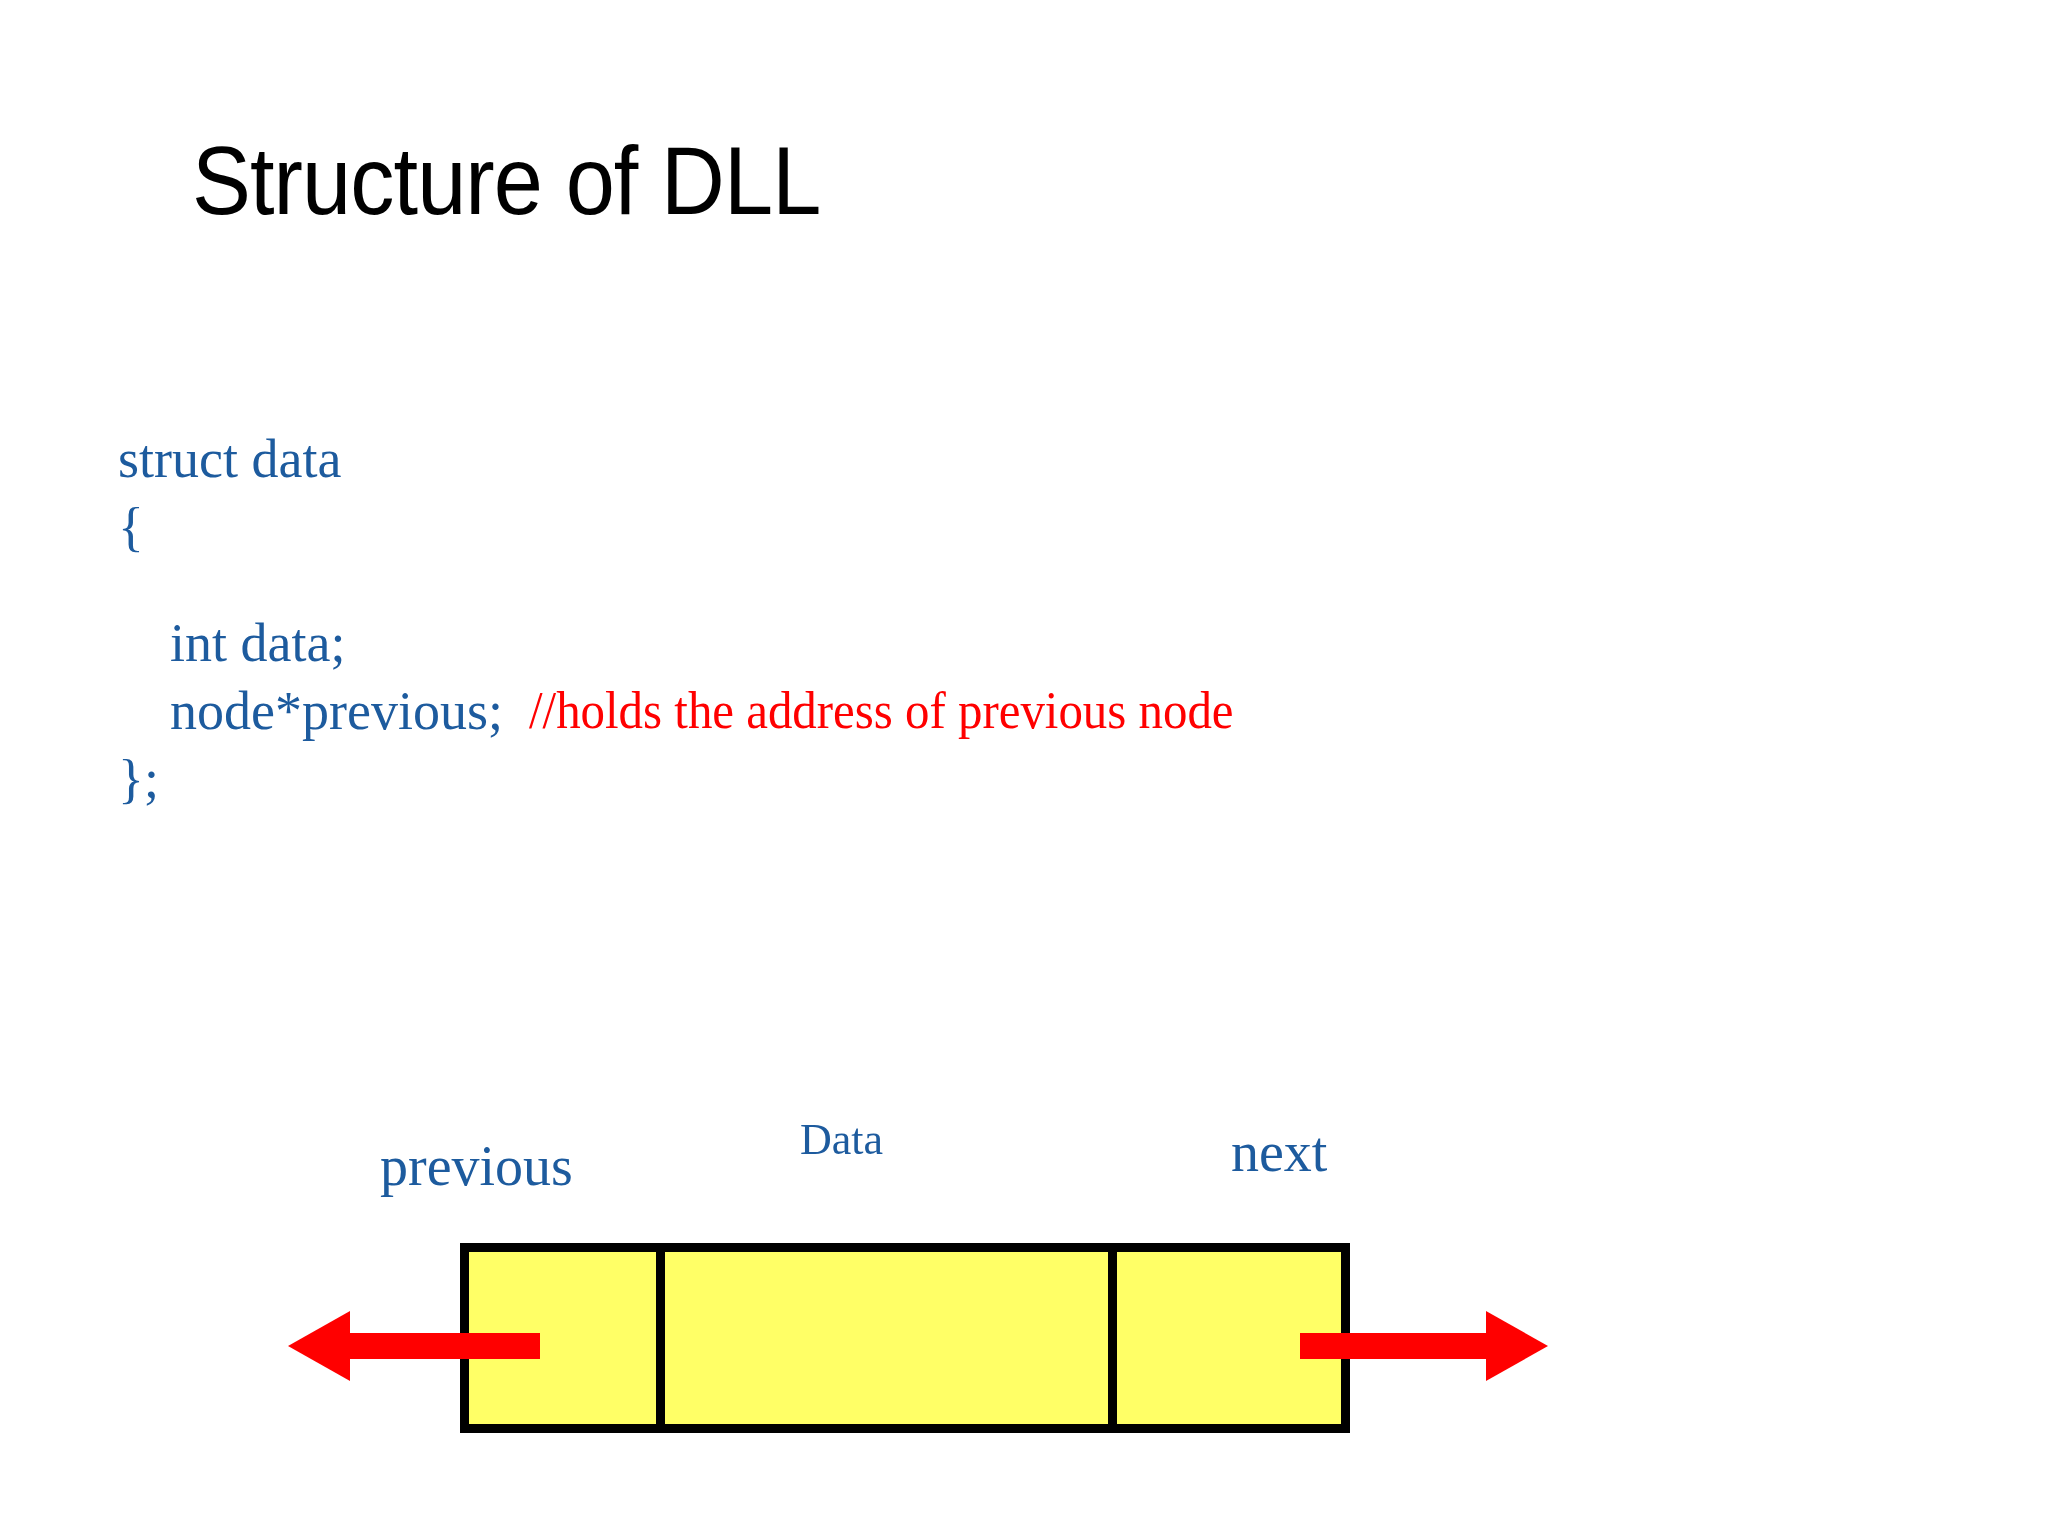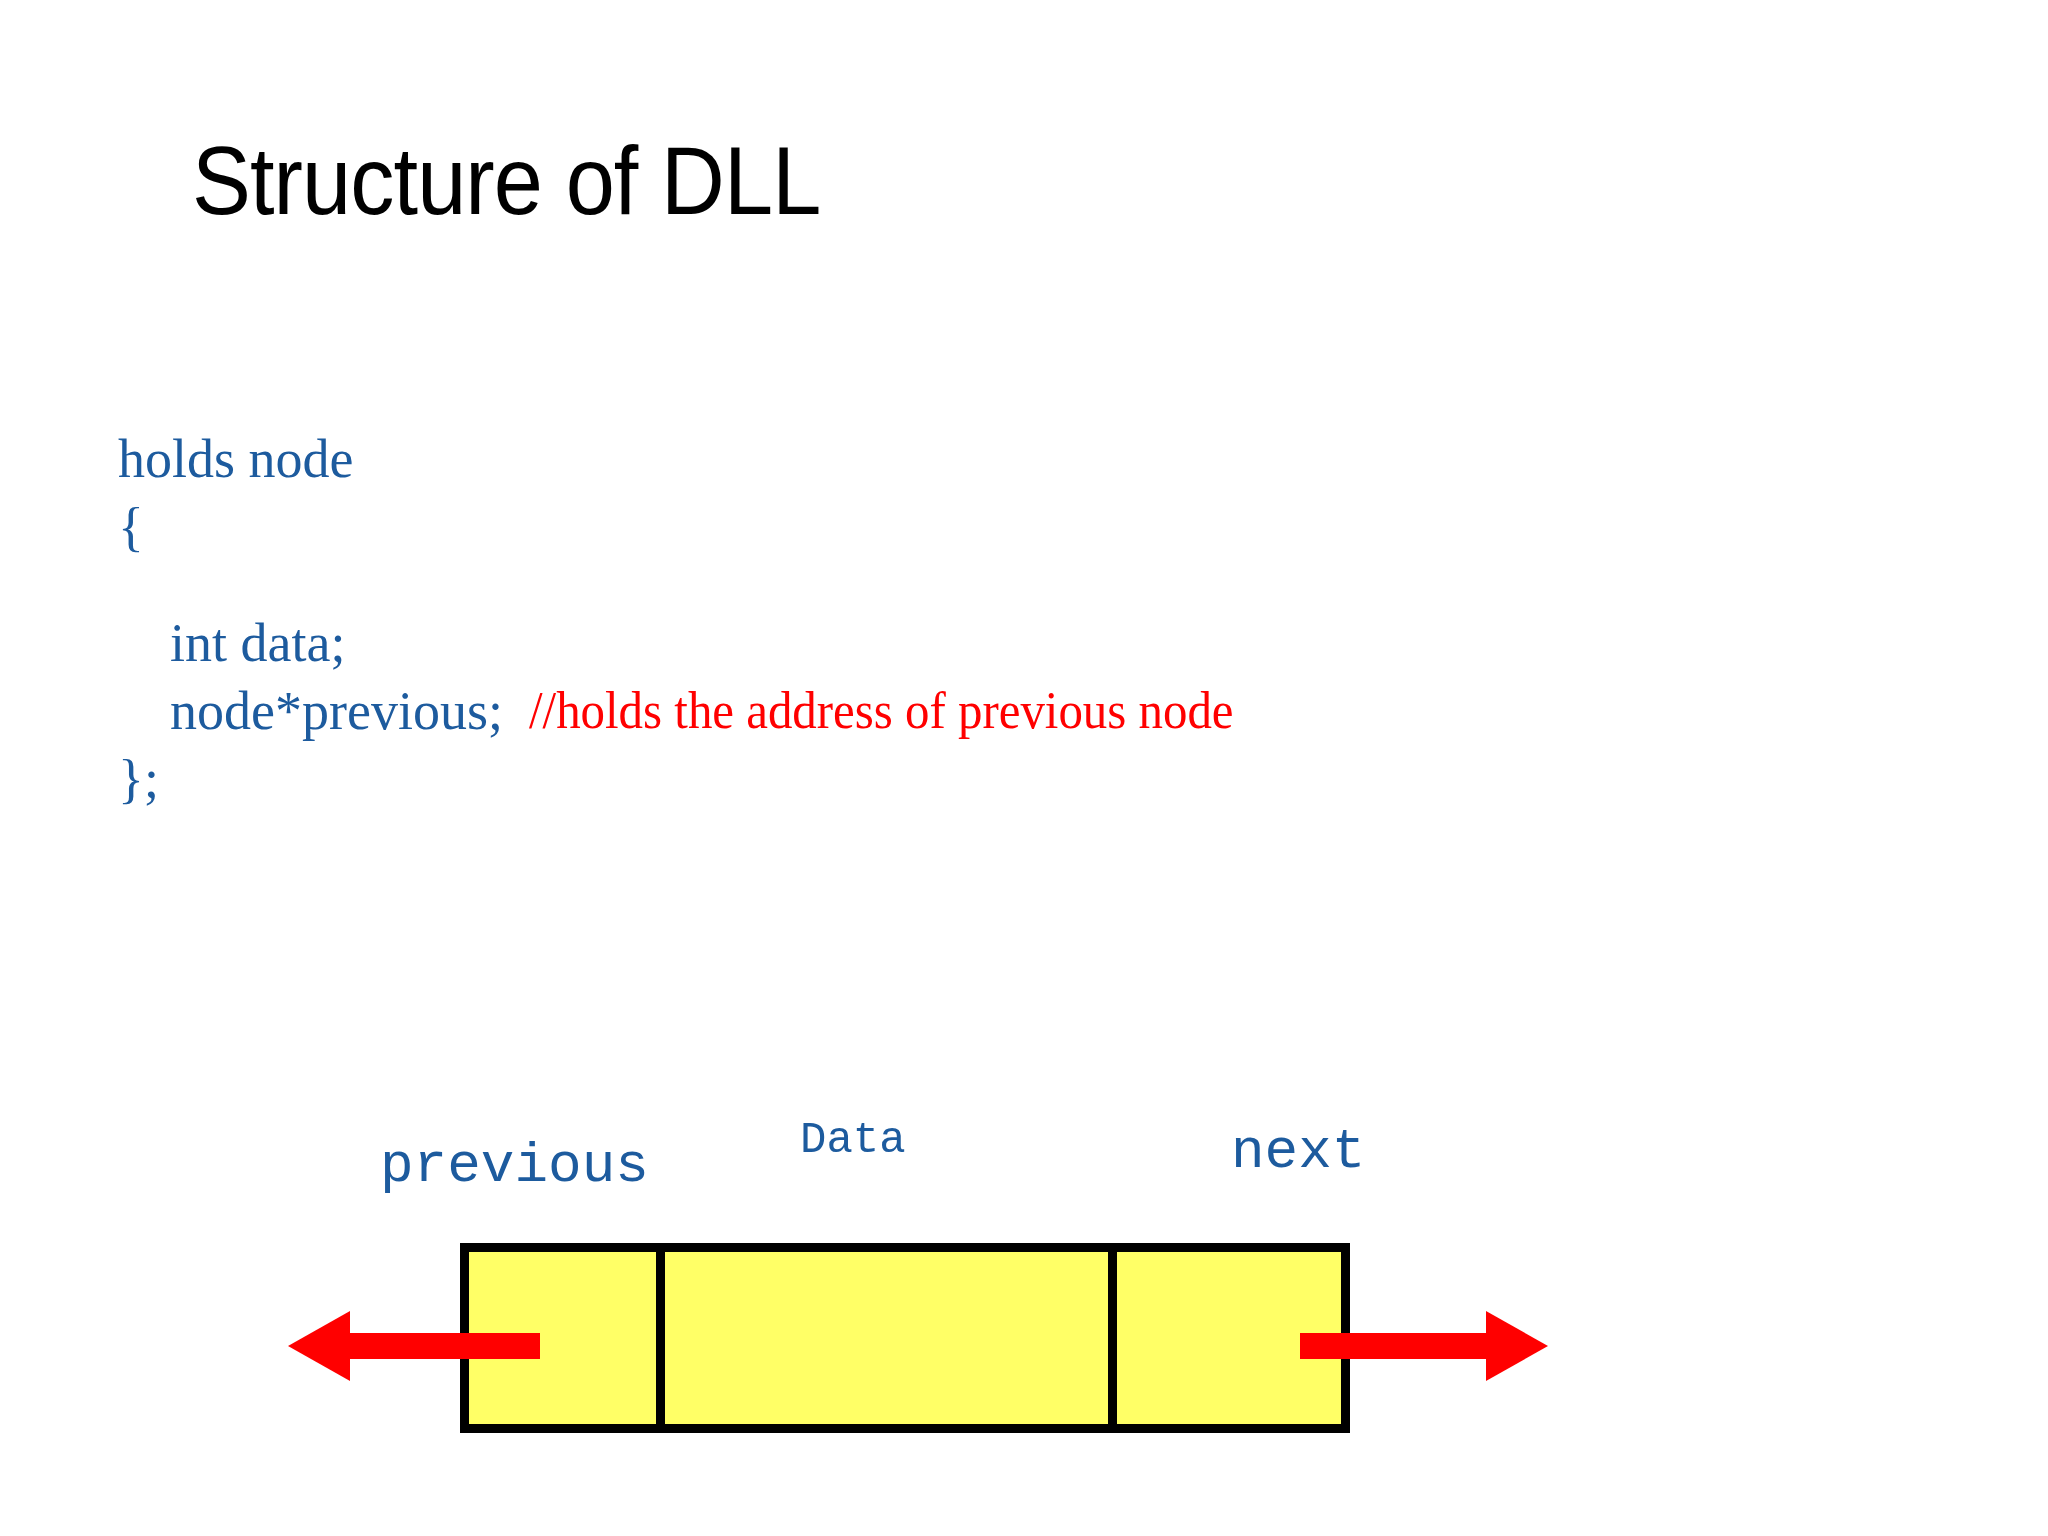--- a/index.html
+++ b/index.html
@@ -76,21 +76,21 @@
     position: absolute;
     left: 0;
     top: 0;
     width: 2048px;
     height: 1536px;
     pointer-events: none;
   }
 
   .field-label {
     position: absolute;
-    font-family: Liberation Mono, monospace;
+    font-family: Liberation Serif, serif;
     color: #1D5B9E;
     white-space: nowrap;
     line-height: 1;
   }
   #label-previous {
     left: 380px;
     top: 1138px;
     font-size: 56px;
   }
   #label-data {
@@ -151,21 +151,21 @@
     height: 92px;
   }
 </style>
 </head>
 <body>
 
 <div id="slide-title">Structure of DLL</div>
 
 <div id="code-block">
 
-  <span class="code-line">holds node</span>
+  <span class="code-line">struct data</span>
 
   <span class="code-line">{</span>
 
   <span class="code-line indent">int data;</span>
 
 
   <div class="code-row">
     <span class="code-text">node*previous;</span>
     <span id="code-comment">//holds the address of previous node</span>
   </div>

